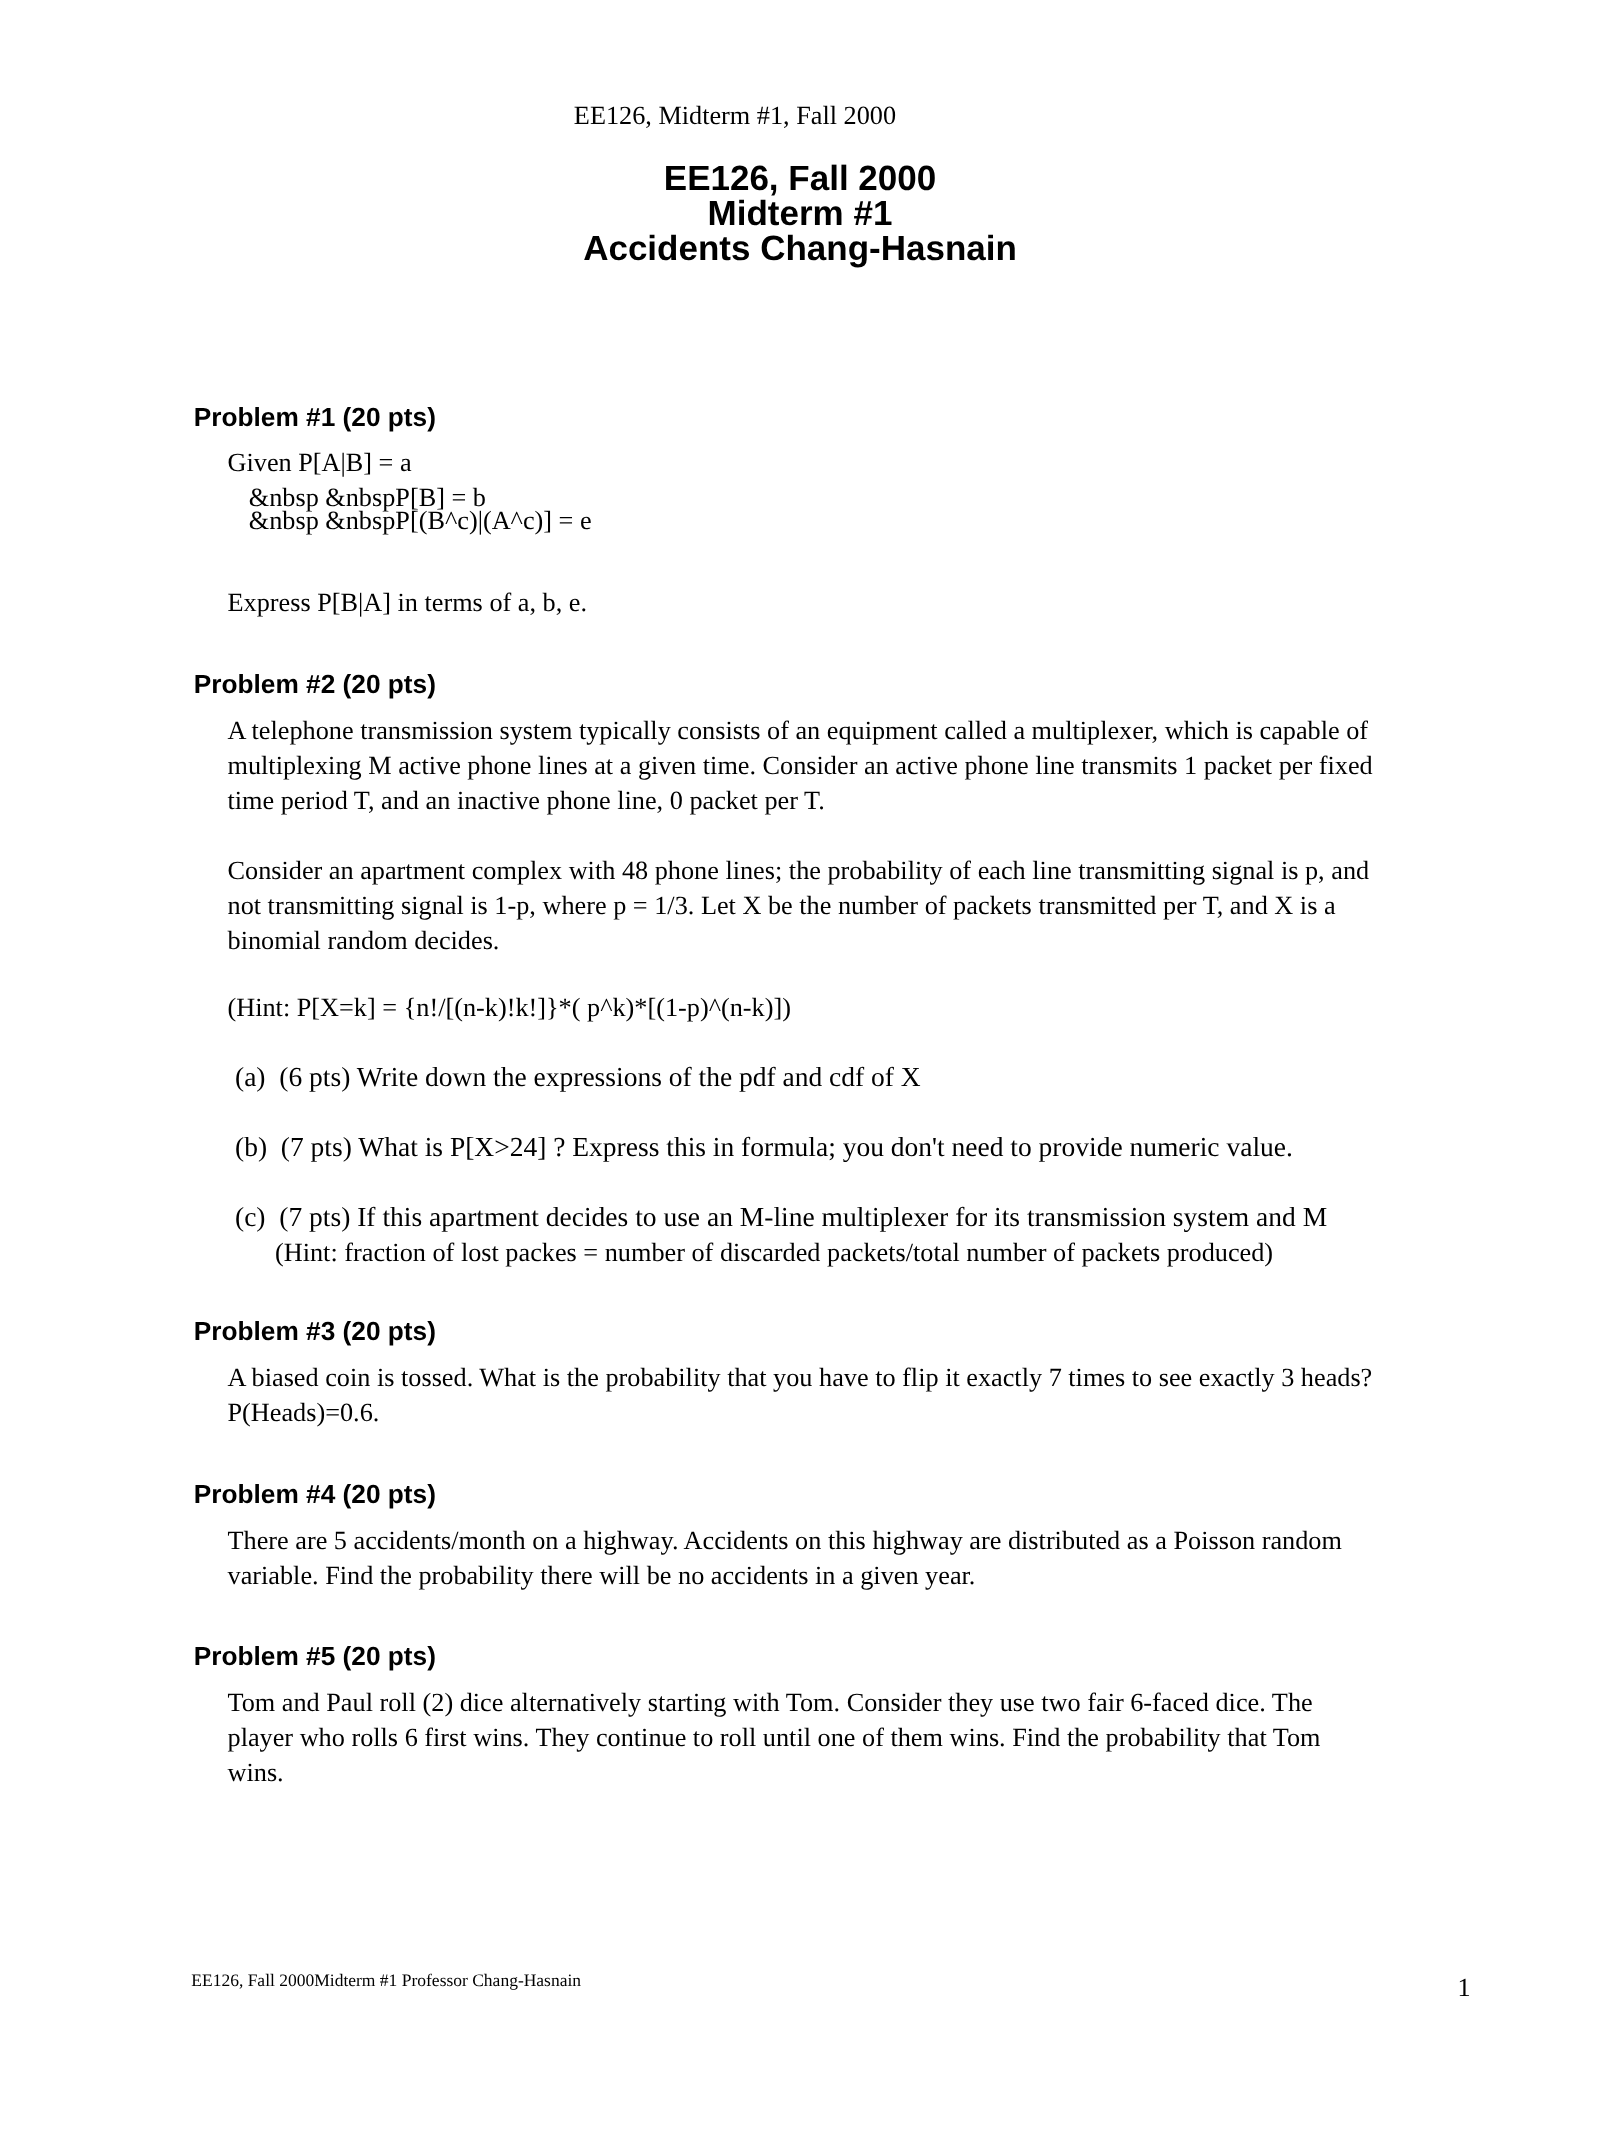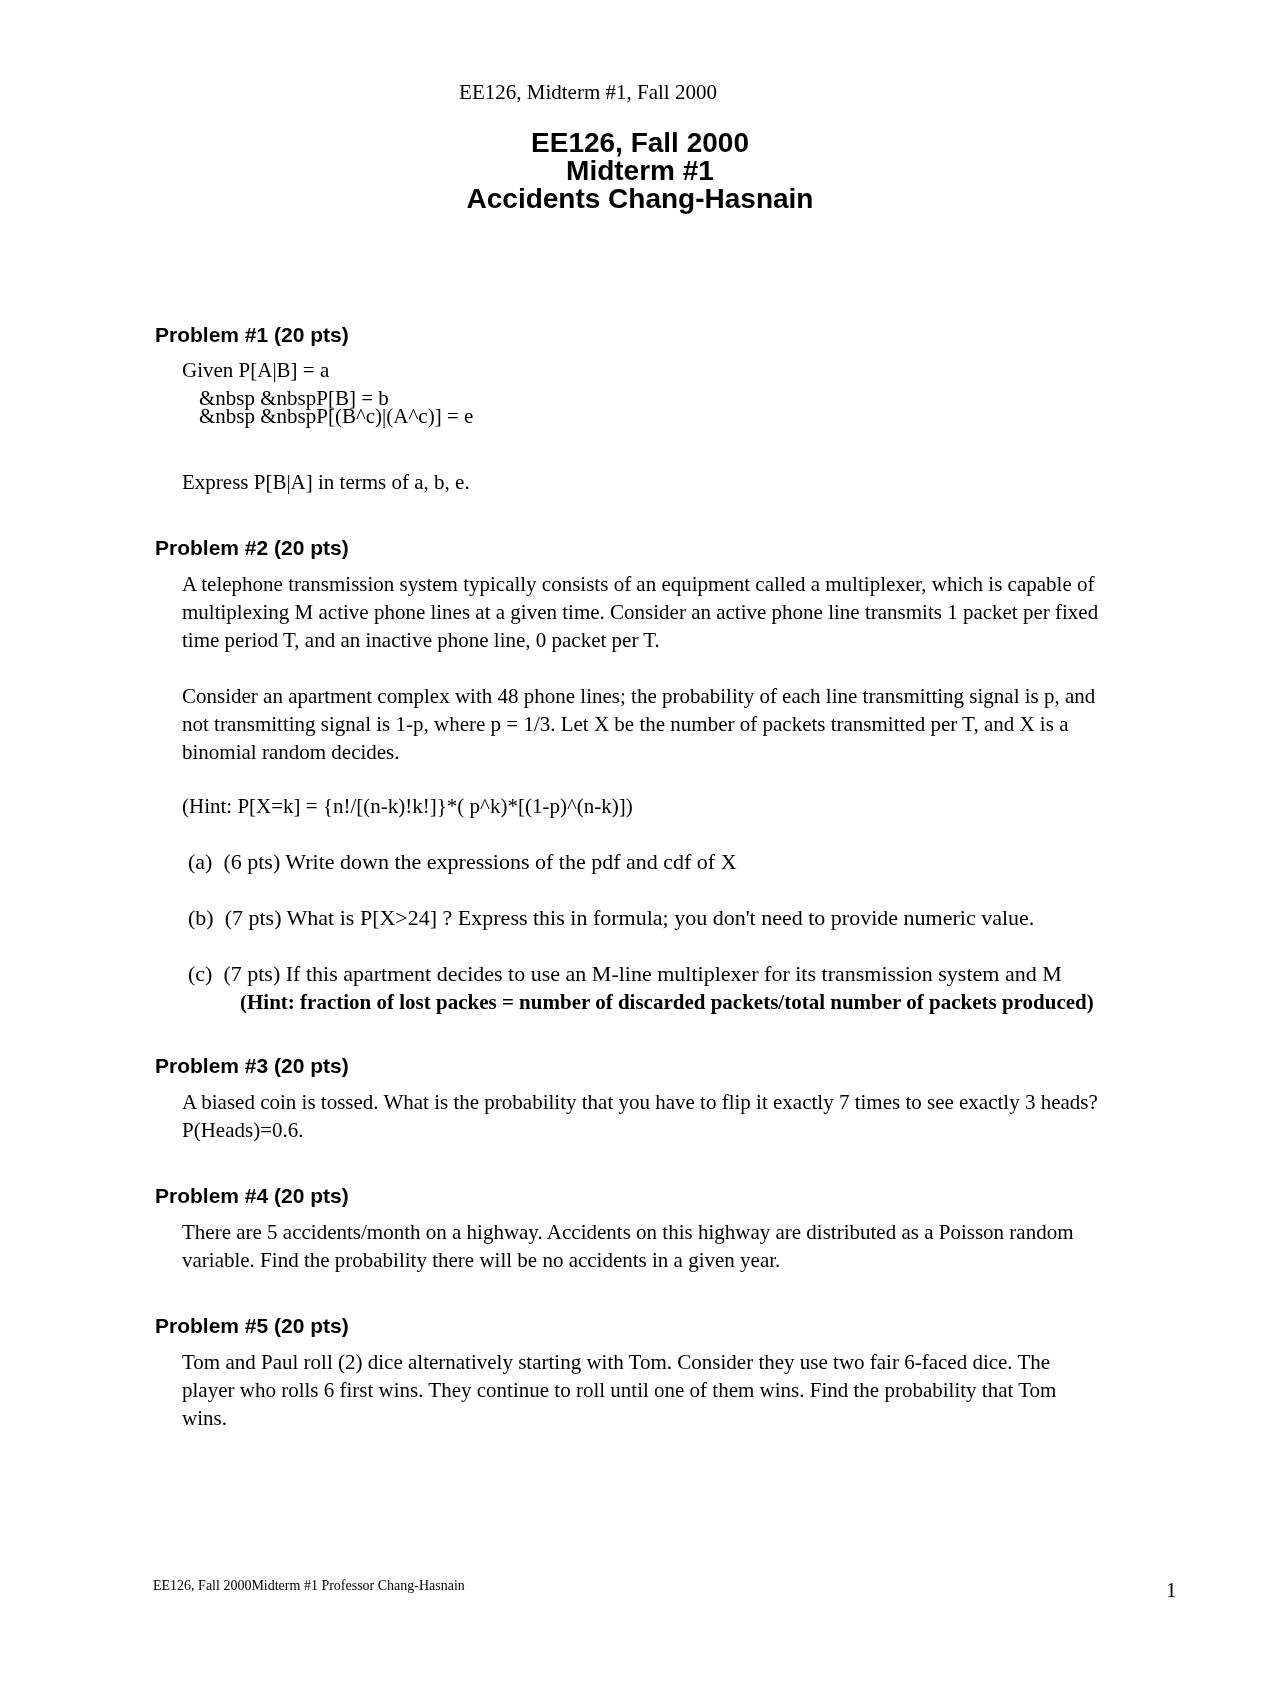--- a/index.html
+++ b/index.html
@@ -4,21 +4,21 @@
 <style>
   html, body { margin:0; padding:0; background:#ffffff; }
   body { width:1280px; height:1703px; position:relative; overflow:hidden; color:#000; font-family:"Liberation Serif", serif; }
   .abs { position:absolute; }
   .runhead { left:0; width:1176px; top:80px; text-align:center; font-size:21px; }
   .title { left:0; width:1280px; text-align:center; font-family:"Liberation Sans", sans-serif; font-weight:bold; font-size:28px; line-height:29px; }
   .h { left:155px; font-family:"Liberation Sans", sans-serif; font-weight:bold; font-size:21px; white-space:nowrap; }
   .p { left:155px; width:1020px; font-size:21px; line-height:28px; white-space:nowrap;margin-left:27px; }
   .ind { left:172px; }
   .sub { left:188px; font-size:22px; line-height:28px; white-space:nowrap; }
-  .sub2 { left:240px; font-size:21px; line-height:28px; white-space:nowrap;font-weight:bold; }
+  .sub2 { left:220px; font-size:21px; line-height:28px; white-space:nowrap; }
   .footer { left:153px; top:1578px; font-size:14px; white-space:nowrap; }
   .pagenum { left:1166px; top:1578px; font-size:21px; }
 </style>
 </head>
 <body>
 
 <div class="abs runhead">EE126, Midterm #1, Fall 2000</div>
 
 <div class="abs title" style="top:128px">EE126, Fall 2000</div>
 <div class="abs title" style="top:156px">Midterm #1</div>

